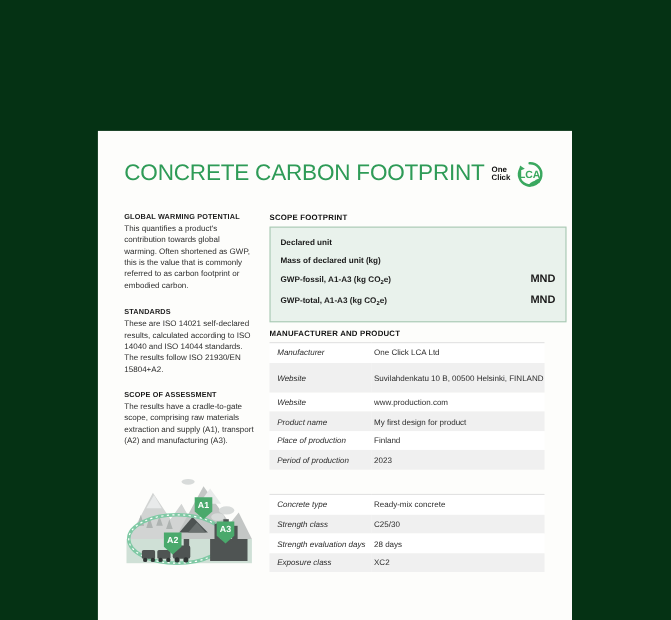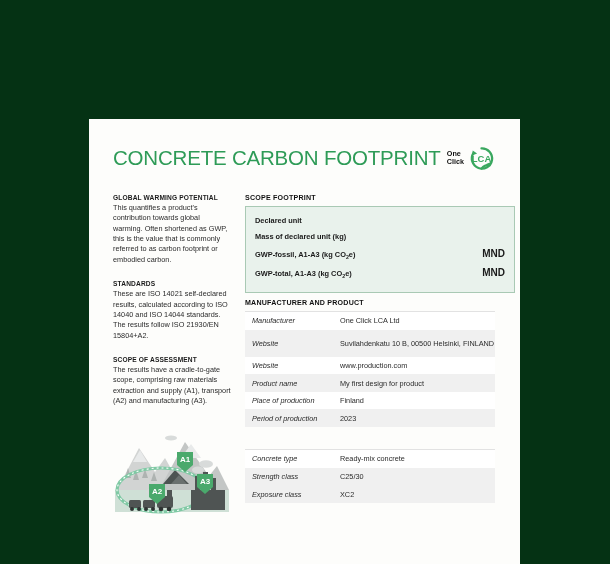--- a/index.html
+++ b/index.html
@@ -319,20 +319,24 @@
           <table class="tbl">
             <tbody>
                 <tr class="even">
               <td class="k">Concrete type</td>
               <td class="v">Ready-mix concrete</td>
             </tr>
             <tr class="odd">
               <td class="k">Strength class</td>
               <td class="v">C25/30</td>
             </tr>
+            <tr class="even">
+              <td class="k">Strength evaluation days</td>
+              <td class="v">28 days</td>
+            </tr>
             <tr class="odd">
               <td class="k">Exposure class</td>
               <td class="v">XC2</td>
             </tr>
           </tbody>
             </table>
         </div>
 
       </div>
     </div>

